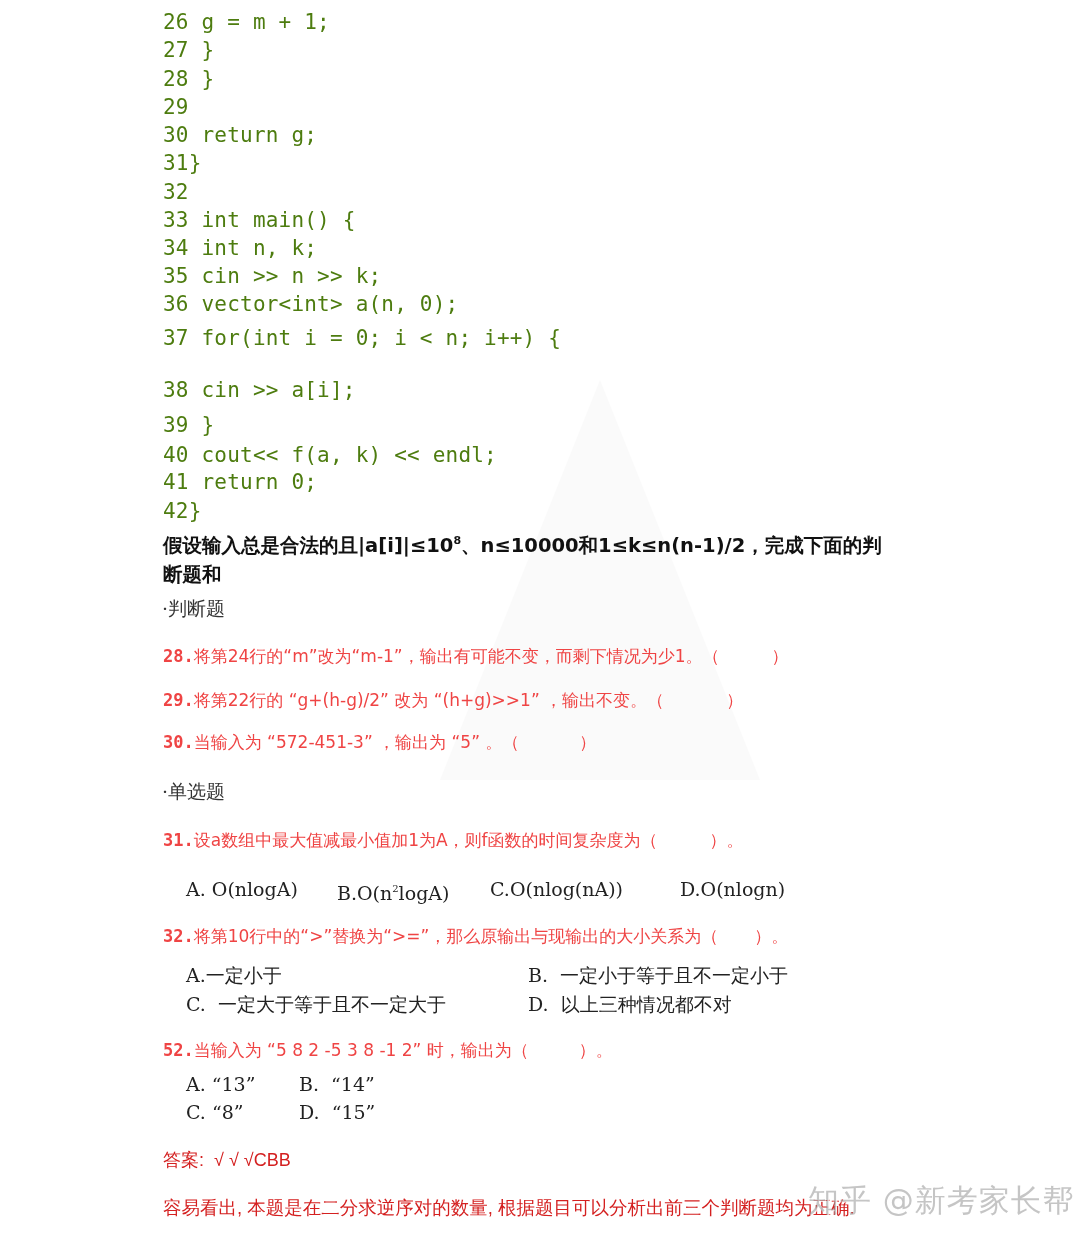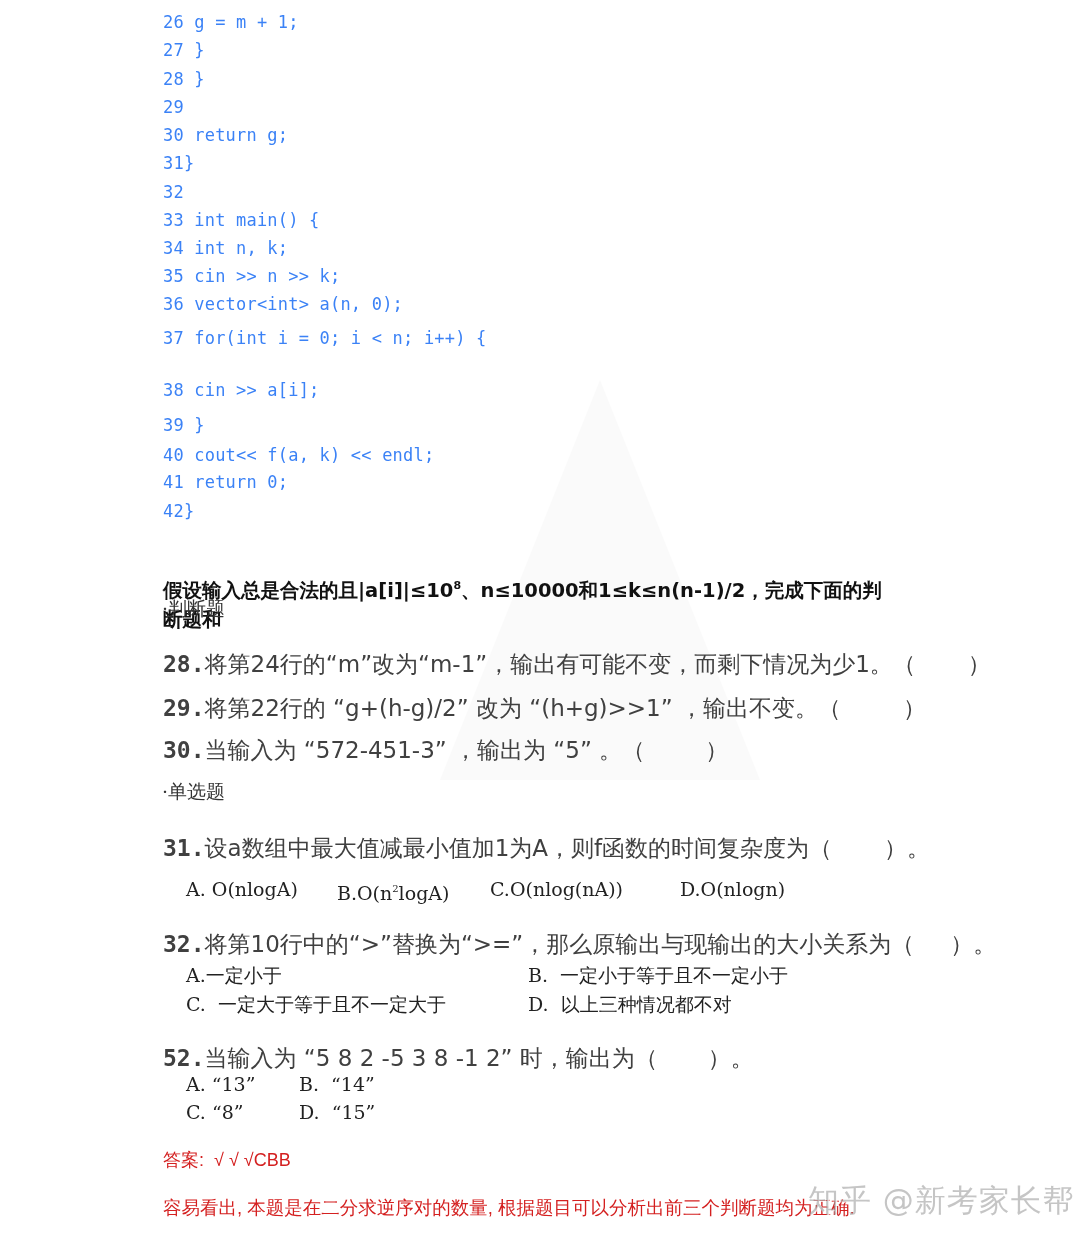--- a/index.html
+++ b/index.html
@@ -18,55 +18,53 @@
     .page {
       position: absolute;
       left: 0; top: 0;
       width: 1080px;
       height: 1247px;
     }
     .code-line {
       position: absolute;
       left: 163px;
       font-family: "DejaVu Sans Mono", "Liberation Mono", monospace;
-      font-size: 17px;
+      font-size: 21px;
       line-height: 24px;
       white-space: pre;
-      color: #3b82f6;
+      color: #4d7c0f;
       letter-spacing: 0.2px;
     }
     .bold-para {
       position: absolute;
       left: 163px;
       width: 760px;
       font-family: "DejaVu Sans", sans-serif;
       font-weight: bold;
       font-size: 19.5px;
       line-height: 29px;
       color: #111;
-      margin-top: 45px;
     }
     .bold-para sup { font-size: 11px; vertical-align: 8px; }
     .section-label {
       position: absolute;
       left: 162px;
       font-family: "DejaVu Serif", serif;
       font-size: 19px;
       line-height: 24px;
       color: #333;
     }
     .question {
       position: absolute;
       left: 163px;
       font-family: "DejaVu Sans", sans-serif;
-      font-size: 23px;
+      font-size: 17px;
       line-height: 26px;
-      color: #404040;
+      color: #ef4444;
       white-space: pre;
-      margin-top: 8px;
     }
     .question .num { font-weight: bold; font-family: "DejaVu Sans Mono", monospace; }
     .question .blank { display: inline-block; }
     .option {
       position: absolute;
       font-family: "DejaVu Serif", serif;
       font-size: 19px;
       line-height: 26px;
       color: #222;
       white-space: pre;

